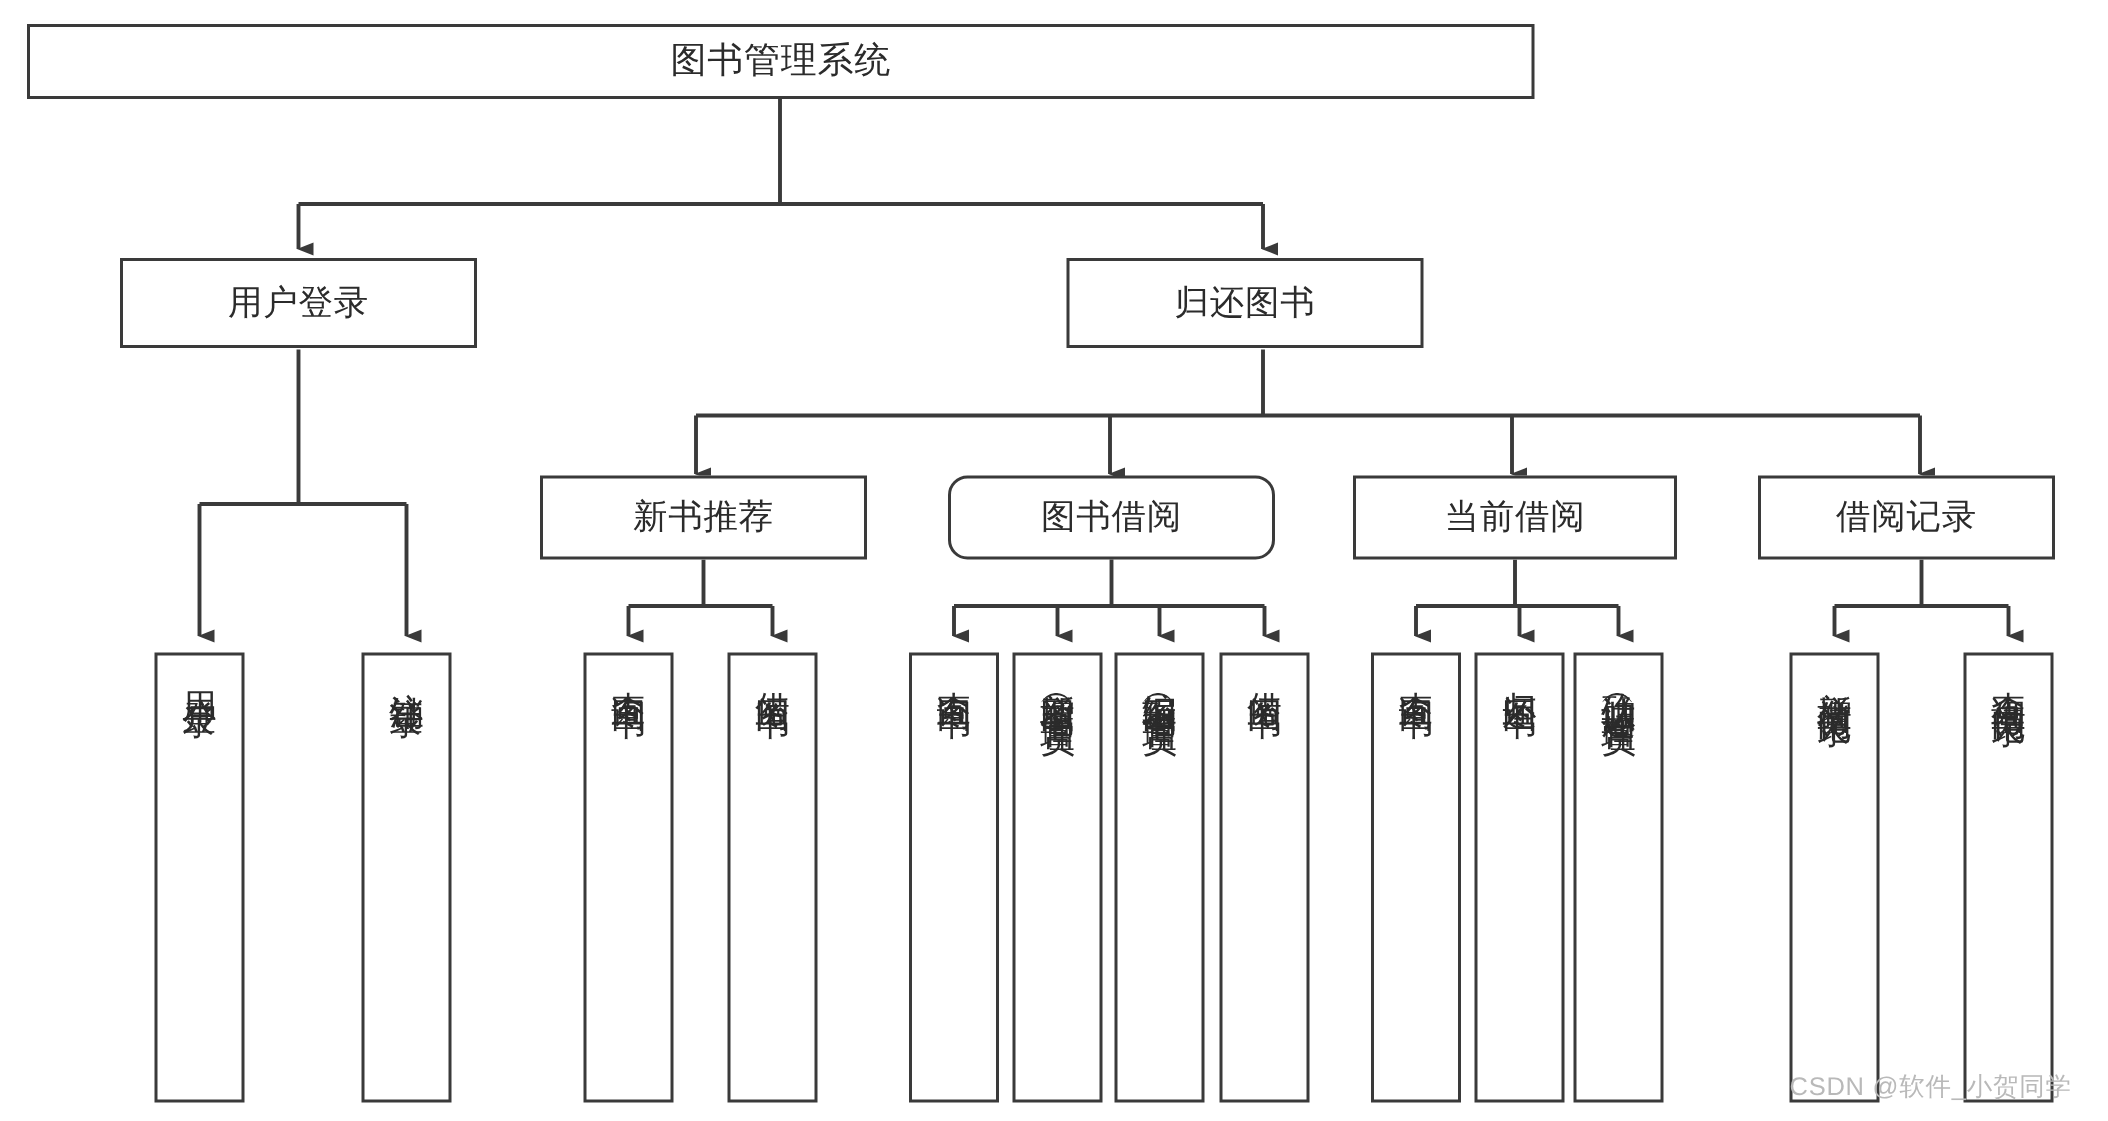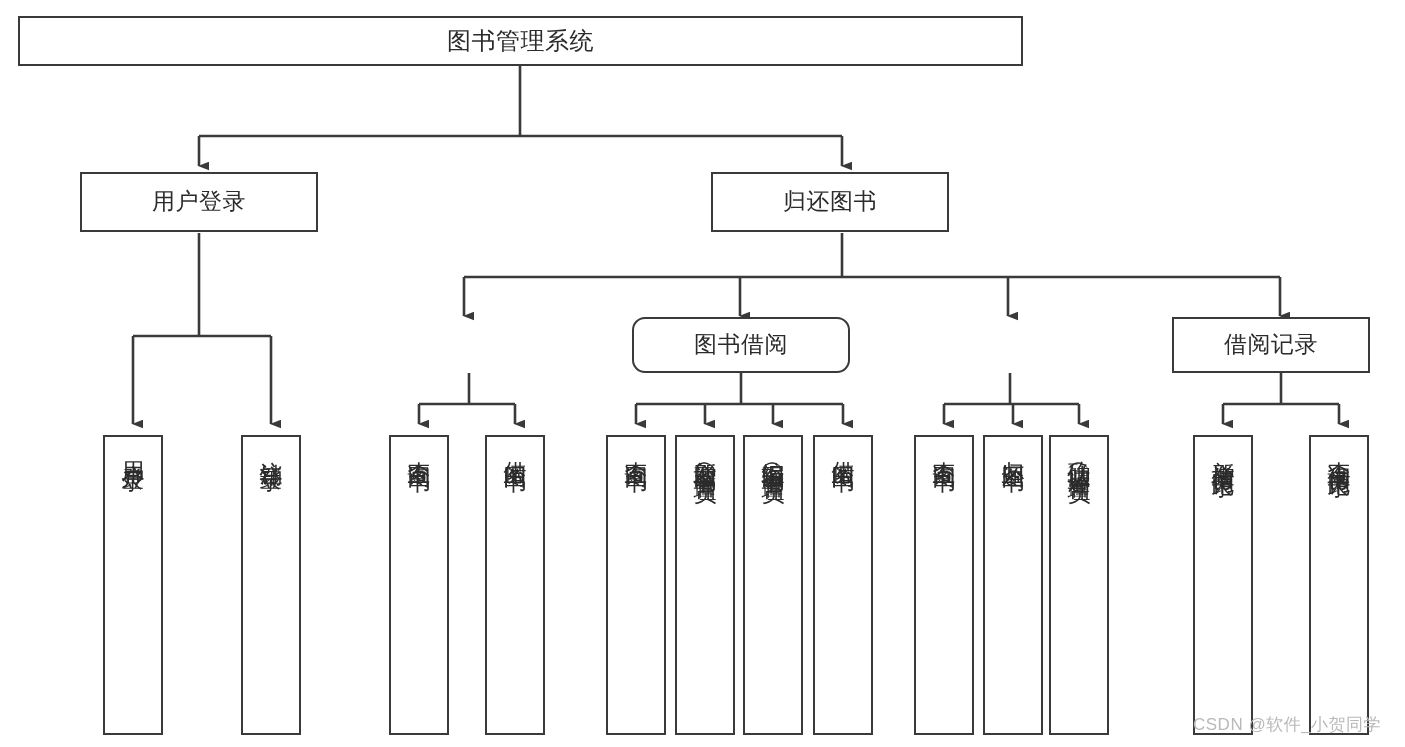--- a/index.html
+++ b/index.html
@@ -135,23 +135,29 @@
     <span class="node-label">图书管理系统</span>
   </div>
 
   <div class="node horiz" style="left:80px; top:172px; width:238px; height:60px;">
     <span class="node-label">用户登录</span>
   </div>
   <div class="node horiz" style="left:711px; top:172px; width:238px; height:60px;">
     <span class="node-label">归还图书</span>
   </div>
 
+  <div class="node horiz" style="left:360px; top:317px; width:218px; height:56px;">
+    <span class="node-label">新书推荐</span>
+  </div>
   <div class="node horiz" style="left:632px; top:317px; width:218px; height:56px;border-radius:13px;">
     <span class="node-label">图书借阅</span>
   </div>
+  <div class="node horiz" style="left:902px; top:317px; width:216px; height:56px;">
+    <span class="node-label">当前借阅</span>
+  </div>
   <div class="node horiz" style="left:1172px; top:317px; width:198px; height:56px;">
     <span class="node-label">借阅记录</span>
   </div>
 
   <div class="node vert" style="left:103px; top:435px; width:60px; height:300px;">
     <span class="node-label">用户登录</span>
   </div>
   <div class="node vert" style="left:241px; top:435px; width:60px; height:300px;">
     <span class="node-label">注销登录</span>
   </div>

